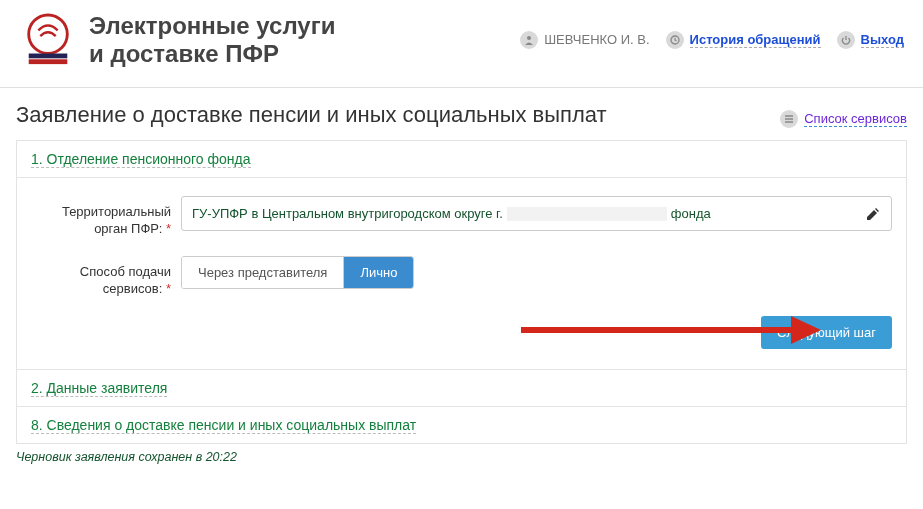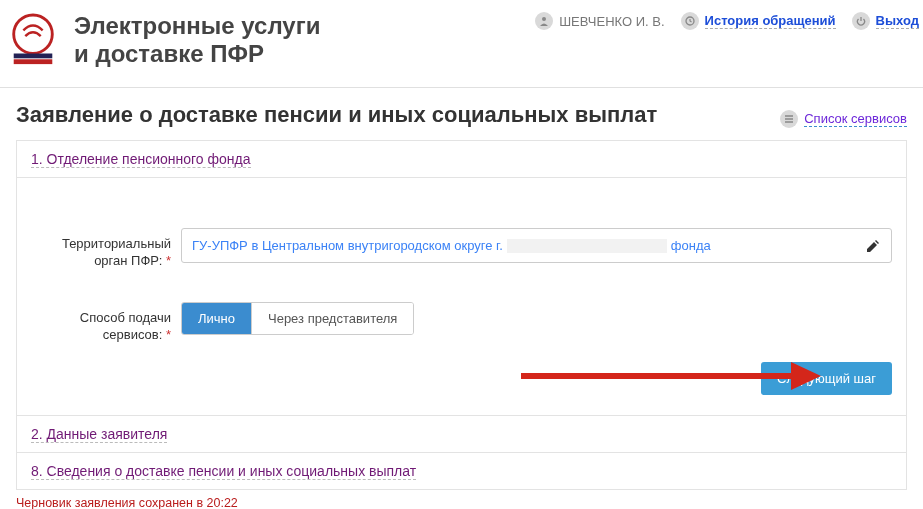--- a/index.html
+++ b/index.html
@@ -1,64 +1,64 @@
 <!DOCTYPE html>
 <html><head>
 <meta charset="utf-8">
 <style>
   * { box-sizing: border-box; margin: 0; padding: 0; }
   body { font-family: Arial, Helvetica, sans-serif; background: #fff; color: #333; width: 923px; }
   
   
-  .header { display: flex; align-items: flex-start; padding: 12px 4px 20px; border-bottom: 1px solid #e0e0e0; }
+  .header { display: flex; align-items: center; padding: 12px 19px 20px; border-bottom: 1px solid #e0e0e0; }
   .logo-area { display: flex; align-items: center; gap: 12px; }
   .logo-svg { width: 58px; height: 54px; flex-shrink: 0; }
   .site-title { font-size: 24px; font-weight: bold; color: #444; line-height: 1.15; }
   .header-right { margin-left: auto; display: flex; align-items: center; gap: 16px; font-size: 13px; }
   .hr-item { display: inline-flex; align-items: center; gap: 6px; color: #777; }
   .hr-item a { color: #1d4ed8; text-decoration: none; border-bottom: 1px dashed #aaa; font-weight: bold; }
   .hr-ico { width: 18px; height: 18px; border-radius: 50%; background: #d9d9d9; display: inline-flex; align-items: center; justify-content: center; color: #888; font-size: 11px; }
   
   
   .page-title-row { display: flex; align-items: flex-end; justify-content: space-between; padding: 14px 16px 8px; }
-  .page-title { font-size: 22px; font-weight: bold; color: #333; }
+  .page-title { font-size: 22px; font-weight: normal; color: #333; }
   .svc-list { display: inline-flex; align-items: center; gap: 6px; font-size: 13px; }
   .svc-list a { color: #6d28d9; text-decoration: none; border-bottom: 1px dashed #3b8ccf; }
   
   
   .accordion { margin: 4px 16px 0; border: 1px solid #e3e3e3; border-bottom: none; }
   .section-head { padding: 10px 14px; border-bottom: 1px solid #e3e3e3; font-size: 14px; color: #8a8a8a; }
-  .section-head a { color: #701a75; text-decoration: none; border-bottom: 1px dashed #bbb; }
+  .section-head a { color: #15803d; text-decoration: none; border-bottom: 1px dashed #bbb; }
   .section-body { padding: 18px 14px 20px; border-bottom: 1px solid #e3e3e3; position: relative; }
   
   
-  .form-row { display: flex; align-items: flex-start; margin-bottom: 18px; margin-top: 32px; }
+  .form-row { display: flex; align-items: flex-start; margin-bottom: 18px; }
   .form-label { width: 150px; text-align: right; font-size: 13px; color: #333; padding-right: 10px; padding-top: 8px; line-height: 1.3; }
   .form-label .req { color: #c33; }
   .form-control { flex: 1; }
   
-  .input-like { border: 1px solid #ccc; border-radius: 3px; padding: 9px 34px 9px 10px; font-size: 13px; color: #3b82f6; position: relative; background: #fff; display: flex; align-items: center; }
+  .input-like { border: 1px solid #ccc; border-radius: 3px; padding: 9px 34px 9px 10px; font-size: 13px; color: #14532d; position: relative; background: #fff; display: flex; align-items: center; }
   .input-like .blur { display: inline-block; width: 160px; height: 14px; background: #f2f2f2; margin: 0 4px; }
   .edit-ico { position: absolute; right: 10px; top: 50%; transform: translateY(-50%); width: 16px; height: 16px; color: #555; cursor: pointer; }
   
   
   .toggle-group { display: inline-flex; border: 1px solid #ccc; border-radius: 3px; overflow: hidden; }
   .toggle-btn { padding: 8px 16px; font-size: 13px; background: #fff; color: #555; border: none; cursor: pointer; }
   .toggle-btn.active { background: #3b8ccf; color: #fff; }
   .toggle-btn + .toggle-btn { border-left: 1px solid #ccc; }
   
   
   .next-row { display: flex; justify-content: flex-end; position: relative; }
   .btn { border: none; border-radius: 3px; padding: 9px 16px; font-size: 13px; cursor: pointer; }
   .btn-primary { background: #3b9dd6; color: #fff; }
   
   .arrow-overlay { position: absolute; pointer-events: none; }
   
   
-  .draft-saved { margin: 6px 16px 12px; font-size: 12.5px; color: #b91c1c; }
+  .draft-saved { margin: 6px 16px 12px; font-size: 12.5px; color: #14532d; font-style: italic; }
 </style>
 </head>
 <body>
 
 <div class="header">
   <div class="logo-area">
     <svg class="logo-svg" viewBox="0 0 60 56">
       <circle cx="30" cy="22" r="20" fill="none" stroke="#b22" stroke-width="3"></circle>
       <path d="M20 18 q10 -10 20 0 M22 24 q8 -8 16 0" stroke="#b22" stroke-width="2.5" fill="none"></path>
       <rect x="10" y="42" width="40" height="5" fill="#225"></rect>
@@ -135,22 +135,22 @@
         </div>
       </div>
     </div>
 
     <div class="form-row">
       <div class="form-label">
         <span>Способ подачи сервисов:</span> <span class="req">*</span>
       </div>
       <div class="form-control">
         <div class="toggle-group">
+          <button class="toggle-btn">Через представителя</button>
           <button class="toggle-btn active">Лично</button>
-          <button class="toggle-btn">Через представителя</button>
         </div>
       </div>
     </div>
 
     <div class="next-row">
       <svg class="arrow-overlay" style="left:490px; top:-6px;" width="300" height="40" viewBox="0 0 300 40">
         <line x1="0" y1="20" x2="270" y2="20" stroke="#d4261a" stroke-width="6"></line>
         <polygon points="270,6 300,20 270,34" fill="#d4261a"></polygon>
       </svg>
       <button class="btn btn-primary">Следующий шаг</button>

